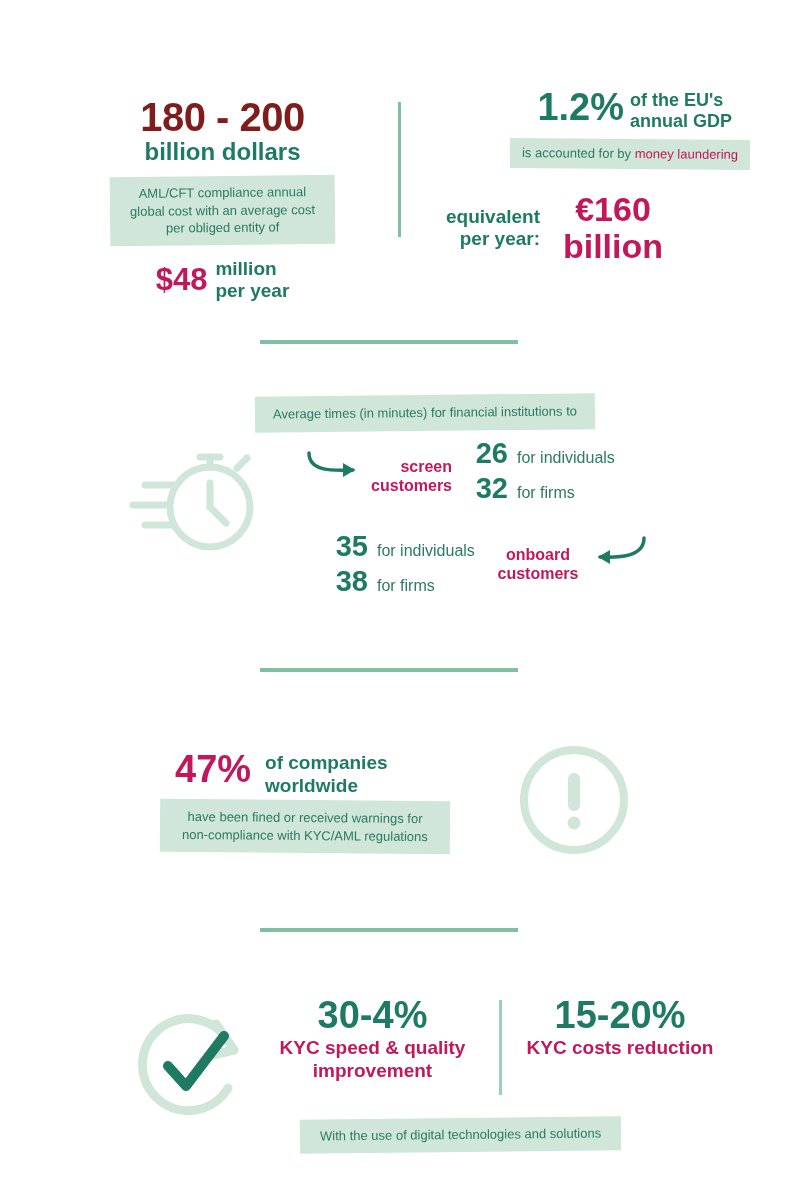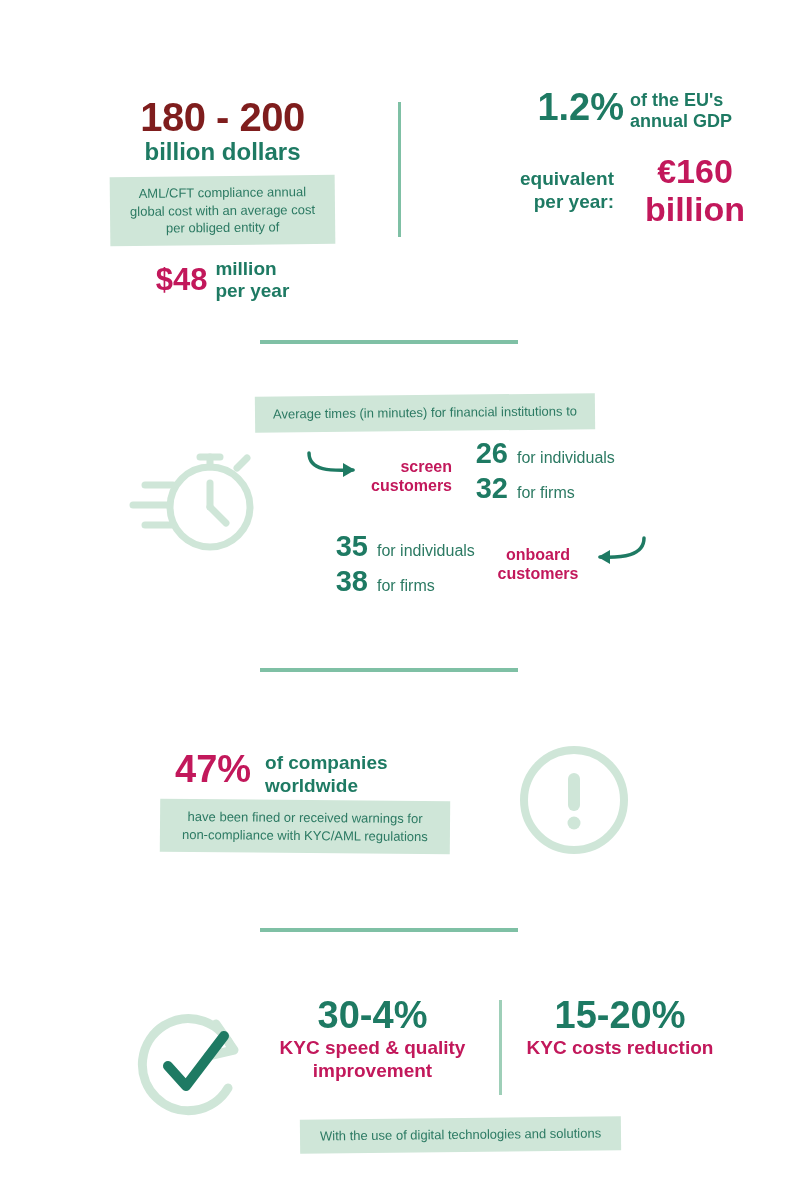--- a/index.html
+++ b/index.html
@@ -38,21 +38,21 @@
   #divider-vert {
     position:absolute; left:398px; top:22px; width:3px; height:135px; background:#7fc0a5;
   }
 
   #s1-right { position:absolute; left:420px; top:8px; width:330px; }
   #gdp-row { display:flex; align-items:flex-start; justify-content:flex-end; gap:6px; }
   #gdp-row .pct { font-size:38px; font-weight:800; color:#1e7a63; line-height:1; }
   #gdp-row .txt { font-size:18px; font-weight:800; color:#1e7a63; line-height:1.15; padding-top:2px; }
   #ml-tape { margin-top:8px; text-align:right; }
   #ml-tape .tape { font-size:13px; padding:6px 12px; }
-  #eq-row { margin-top:22px; display:flex; align-items:center; justify-content:flex-end; gap:26px; }
+  #eq-row { margin-top:22px; display:flex; align-items:center; gap:18px; }
   #eq-row .left { font-size:19px; font-weight:800; color:#1e7a63; text-align:right; line-height:1.2;}
   #eq-row .right { font-size:34px; font-weight:800; color:#c2185b; text-align:center; line-height:1.1;}
 
   .hr-sep { position:absolute; left:260px; width:258px; height:4px; background:#7fc0a5; }
 
   
   #sec2 { position:absolute; left:0; top:395px; width:800px; height:250px; }
   #avg-tape { position:absolute; left:255px; top:0; }
   #avg-tape .tape { font-size:13px; padding:9px 18px; }
   #clock { position:absolute; left:125px; top:40px; width:135px; height:125px; }
@@ -105,20 +105,23 @@
     </div>
   </div>
 
   <div id="divider-vert"></div>
 
   <div id="s1-right">
     <div id="gdp-row">
       <span class="pct">1.2%</span>
       <span class="txt" style="max-width:120px;">of the EU's annual GDP</span>
     </div>
+    <div id="ml-tape">
+      <span class="tape tape-skew-2"><span>is accounted for by </span><span class="crimson">money laundering</span></span>
+    </div>
     <div id="eq-row">
       <span class="left" style="width:120px;">equivalent per year:</span>
       <span class="right" style="width:110px;">€160 billion</span>
     </div>
   </div>
 </div>
 
 <div class="hr-sep" style="top:340px;"></div>
 
 <div id="sec2">

